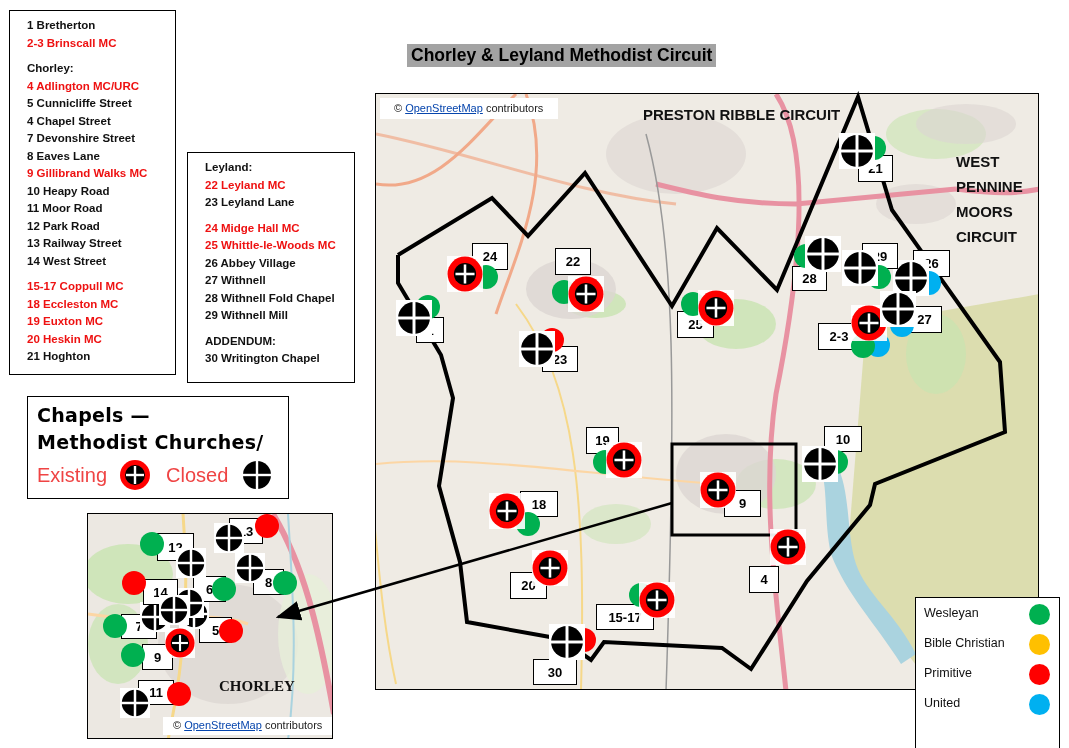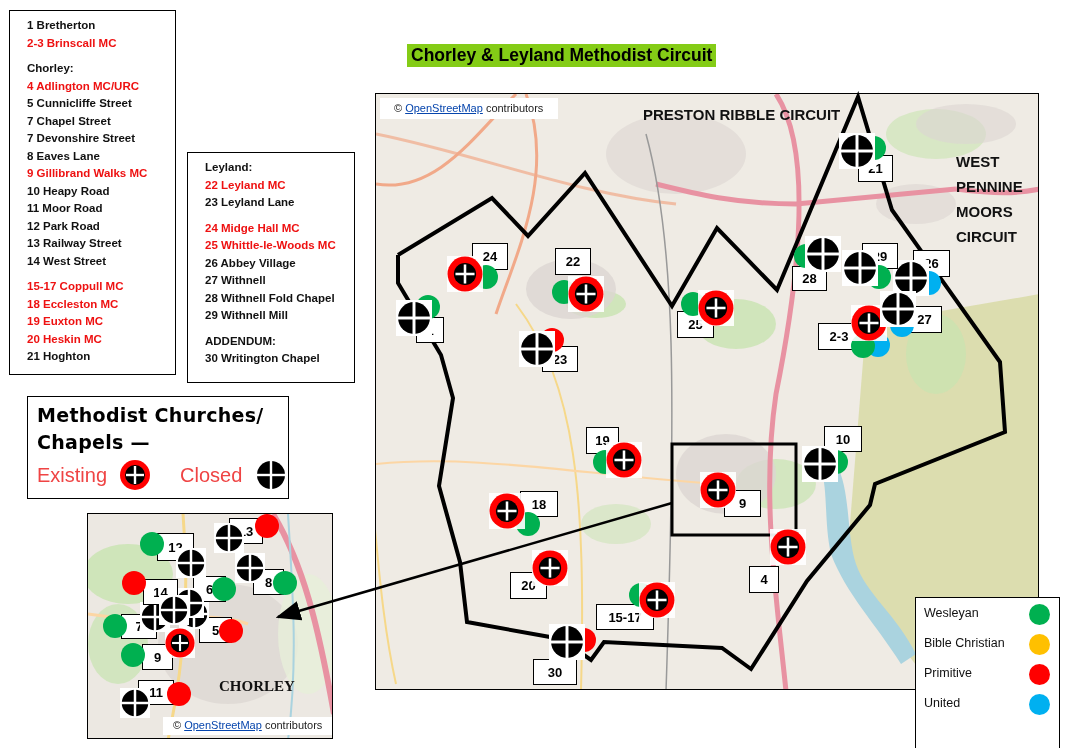--- a/index.html
+++ b/index.html
@@ -2,21 +2,21 @@
 <html><head>
 <meta charset="utf-8">
 <style>
   html, body { margin:0; padding:0; }
   body { width:1069px; height:748px; position:relative; background:#ffffff; font-family:"DejaVu Sans", sans-serif; overflow:hidden; }
   .box { position:absolute; border:1px solid #000; background:#fff; box-sizing:border-box; }
   .list { font-family:"Liberation Sans", sans-serif; font-weight:bold; font-size:11.5px; line-height:17.5px; color:#111; padding:6px 0 8px 17px; }
   .list .item { white-space:nowrap; }
   .list .red { color:#ee1111; }
   .list .gap { height:8px; }
-  .title { position:absolute; left:407px; top:44px; background:#84cc16; font-family:"Liberation Sans", sans-serif; font-weight:bold; font-size:17.5px; padding:1px 4px; color:#000; }
+  .title { position:absolute; left:407px; top:44px; background:#a3a3a3; font-family:"Liberation Sans", sans-serif; font-weight:bold; font-size:17.5px; padding:1px 4px; color:#000; }
   .map { position:absolute; overflow:hidden; border:1px solid #000; box-sizing:border-box; background:#d946ef; }
   .osm { position:absolute; background:#fff; font-family:"Liberation Sans", sans-serif; font-size:11px; color:#222; padding:3px 8px; }
   .osm a { color:#0645ad; text-decoration:underline; }
   .region-label { position:absolute; font-family:"Liberation Sans", sans-serif; font-weight:bold; color:#111; font-size:15px; line-height:25px; }
   .lbl { position:absolute; background:#fff; border:1px solid #000; font-family:"Liberation Sans", sans-serif; font-weight:bold; font-size:13px; box-sizing:border-box; display:flex; align-items:center; justify-content:center; color:#000; }
   .key-title { font-family:"DejaVu Sans", sans-serif; font-weight:bold; font-size:19px; line-height:27px; color:#000; letter-spacing:0.3px; }
   .key-row { font-family:"Liberation Sans", sans-serif; font-size:20px; color:#ef4444; display:flex; align-items:center; }
   .legend { font-family:"Liberation Sans", sans-serif; font-size:12.5px; color:#111; }
   .legend .row { position:absolute; left:8px; display:flex; align-items:center; }
   .legend .dot { position:absolute; width:21px; height:21px; border-radius:50%; }
@@ -24,21 +24,21 @@
 </head>
 <body>
 
 <div class="box list" id="list-left" style="left:9px; top:10px; width:167px; height:365px;">
     <div class="item">1 Bretherton</div>
     <div class="item red">2-3 Brinscall MC</div>
     <div class="gap"></div>
     <div class="item">Chorley:</div>
     <div class="item red">4 Adlington MC/URC</div>
     <div class="item">5 Cunnicliffe Street</div>
-    <div class="item">7 Chapel Street</div>
+    <div class="item">4 Chapel Street</div>
     <div class="item">7 Devonshire Street</div>
     <div class="item">8 Eaves Lane</div>
     <div class="item red">9 Gillibrand Walks MC</div>
     <div class="item">10 Heapy Road</div>
     <div class="item">11 Moor Road</div>
     <div class="item">12 Park Road</div>
     <div class="item">13 Railway Street</div>
     <div class="item">14 West Street</div>
     <div class="gap"></div>
     <div class="item red">15-17 Coppull MC</div>
@@ -60,31 +60,31 @@
     <div class="item">28 Withnell Fold Chapel</div>
     <div class="item">29 Withnell Mill</div>
     <div class="gap"></div>
     <div class="item">ADDENDUM:</div>
     <div class="item">30 Writington Chapel</div>
   </div>
 
 <div class="title">Chorley &amp; Leyland Methodist Circuit</div>
 
 <div class="box" style="left:27px; top:396px; width:262px; height:103px; padding:5px 0 0 9px;">
+  <div class="key-title">Chapels —</div>
   <div class="key-title">Methodist Churches/</div>
-  <div class="key-title">Chapels —</div>
   <div class="key-row" style="margin-top:2px;">
     <span>Existing</span>
     <svg width="34" height="34" viewBox="0 0 34 34" style="margin-left:11px;">
       <circle cx="17" cy="17" r="15" fill="#ff0000"></circle>
         <circle cx="17" cy="17" r="10" fill="#000"></circle>
       <rect x="15.8" y="8" width="2.4" height="18" fill="#fff"></rect>
         <rect x="8" y="15.8" width="18" height="2.4" fill="#fff"></rect>
     </svg>
-    <span style="margin-left:28px;">Closed</span>
+    <span style="margin-left:14px;">Closed</span>
     <svg width="30" height="30" viewBox="0 0 30 30" style="margin-left:14px;">
       <circle cx="15" cy="15" r="14" fill="#000"></circle>
       <rect x="13.8" y="0" width="2.4" height="30" fill="#fff"></rect>
         <rect x="0" y="13.8" width="30" height="2.4" fill="#fff"></rect>
     </svg>
   </div>
 </div>
 
 <div class="map" style="left:375px; top:93px; width:664px; height:597px;">
   <svg width="664" height="597" style="position:absolute; left:0; top:0;">

